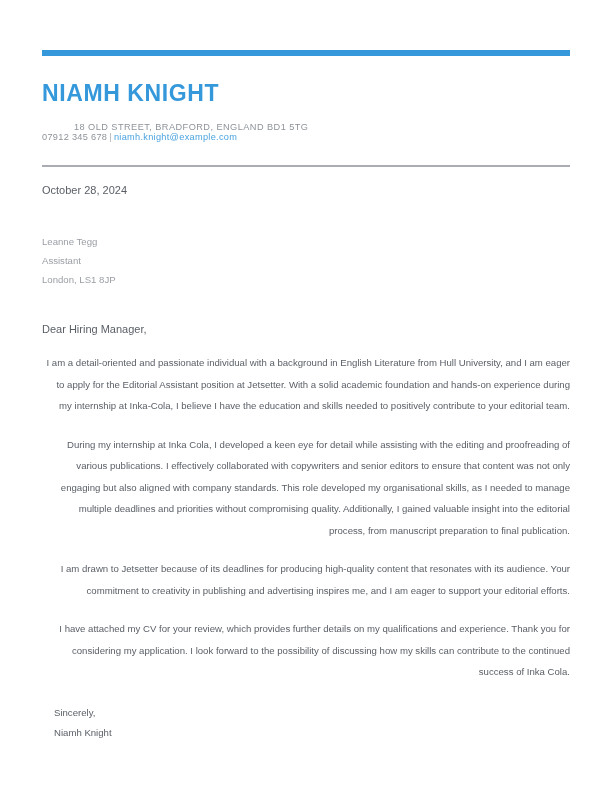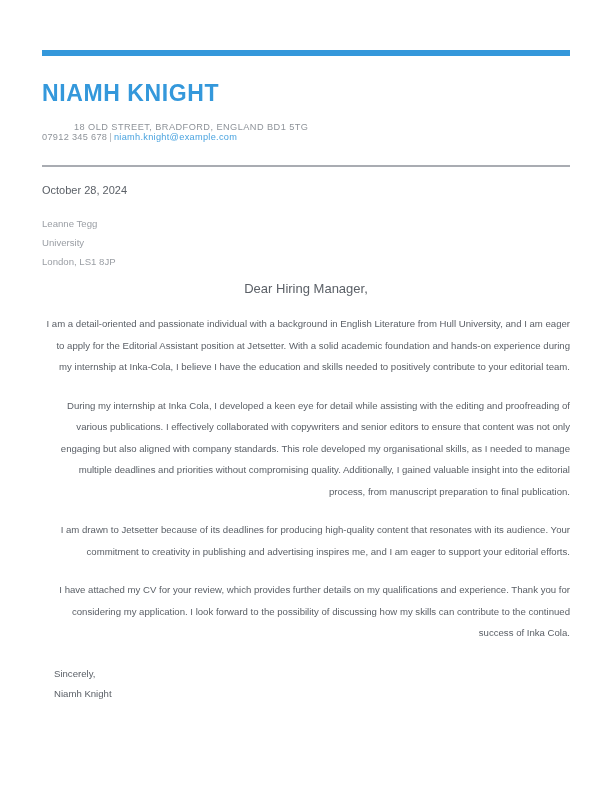--- a/index.html
+++ b/index.html
@@ -78,33 +78,32 @@
   }
 
   
   .date {
     color: #5b6067;
     font-size: 11px;
     margin-top: 17px;
   }
 
   .recipient {
-    margin-top: 18px;
+    margin-top: 36px;
   }
   .recipient .line {
     color: #9a9ea4;
     font-size: 9.6px;
     line-height: 19px;
   }
 
   .salutation {
     color: #5b6067;
-    font-size: 13px;
-    margin-top: 10px;
-    text-align: center;
+    font-size: 11px;
+    margin-top: 34px;
   }
 
   .para {
     color: #5b6067;
     font-size: 9.6px;
     line-height: 21.5px;
     text-align: right;
     margin-top: 17px;
   }
 
@@ -133,21 +132,21 @@
     <div class="contact">
       <span>07912 345 678</span><span class="sep">|</span><a class="email" href="#">niamh.knight@example.com</a>
     </div>
 
     <div class="divider"></div>
 
     <div class="date">October 28, 2024</div>
 
     <div class="recipient">
       <div class="line">Leanne Tegg</div>
-      <div class="line">University</div>
+      <div class="line">Assistant</div>
       <div class="line">London, LS1 8JP</div>
     </div>
 
     <div class="salutation">Dear Hiring Manager,</div>
 
     <div class="para">I am a detail-oriented and passionate individual with a background in English Literature from Hull University, and I am eager to apply for the Editorial Assistant position at Jetsetter. With a solid academic foundation and hands-on experience during my internship at Inka-Cola, I believe I have the education and skills needed to positively contribute to your editorial team.</div>
     <div class="para">During my internship at Inka Cola, I developed a keen eye for detail while assisting with the editing and proofreading of various publications. I effectively collaborated with copywriters and senior editors to ensure that content was not only engaging but also aligned with company standards. This role developed my organisational skills, as I needed to manage multiple deadlines and priorities without compromising quality. Additionally, I gained valuable insight into the editorial process, from manuscript preparation to final publication.</div>
     <div class="para">I am drawn to Jetsetter because of its deadlines for producing high-quality content that resonates with its audience. Your commitment to creativity in publishing and advertising inspires me, and I am eager to support your editorial efforts.</div>
     <div class="para">I have attached my CV for your review, which provides further details on my qualifications and experience. Thank you for considering my application. I look forward to the possibility of discussing how my skills can contribute to the continued success of Inka Cola.</div>
 

